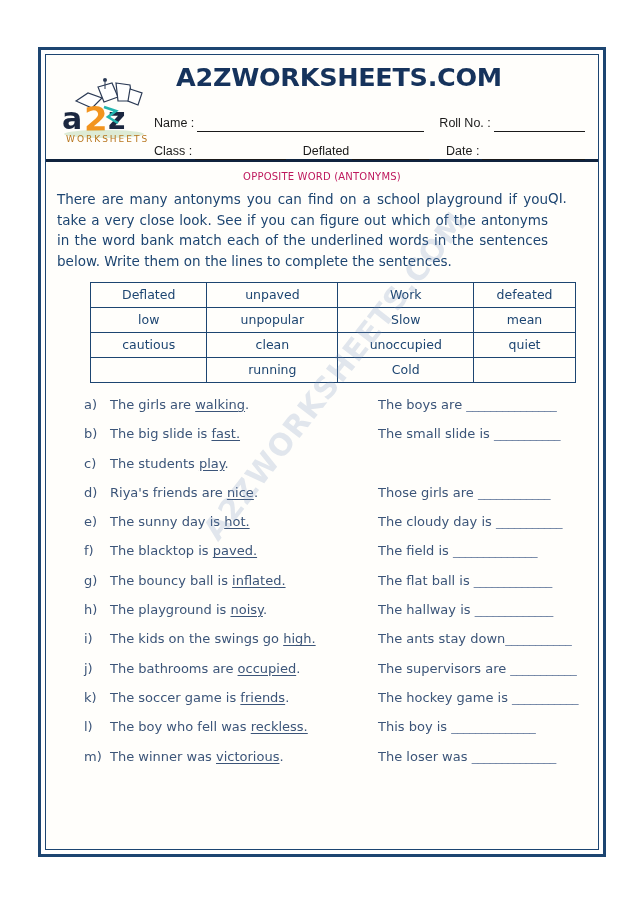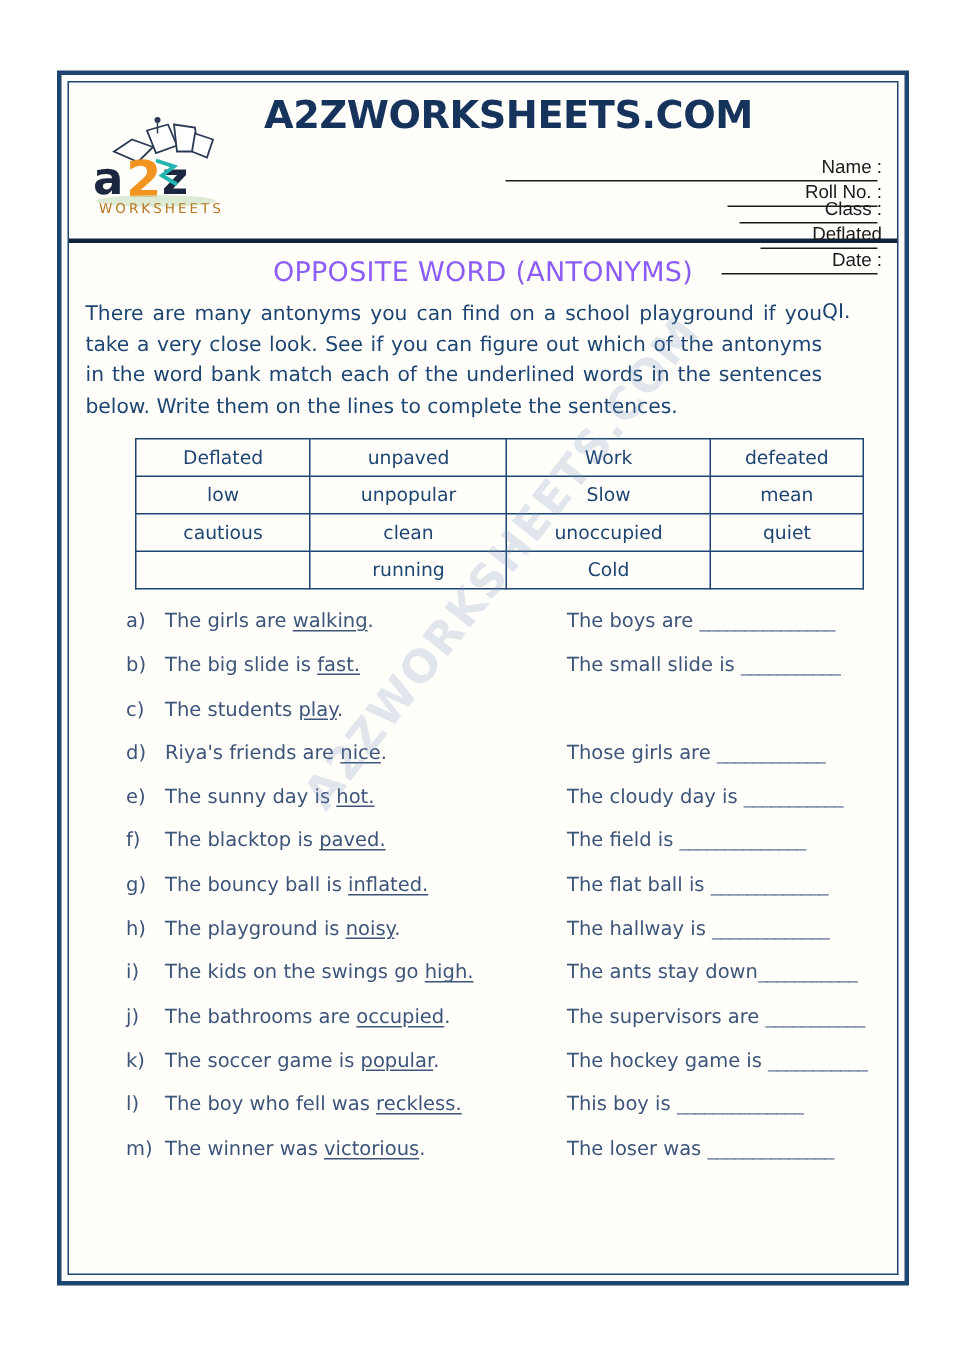--- a/index.html
+++ b/index.html
@@ -74,41 +74,40 @@
     top: 49px;
     right: 10px;
   }
   .field-row {
     display: flex;
     align-items: flex-end;
     height: 28px;
     font-size: 12.5px;
     color: #1a1a1a;
     font-family: "Liberation Sans", sans-serif;
-    flex-direction: column;
   }
   .field-label { white-space: nowrap; padding-bottom: 2px; }
   .rule {
     border-bottom: 1.3px solid #1a1a1a;
     height: 13px;
     margin: 0 3px;
   }
   .rule.name  { width: 248px; }
   .rule.roll  { width: 100px; }
   .rule.class { width: 92px; }
   .rule.sec   { width: 78px; }
   .rule.date  { width: 104px; }
   .gap { width: 14px; }
 
   
   #ws-title {
     text-align: center;
     font-family: "DejaVu Sans", sans-serif;
-    font-size: 18px;
-    color: #8b5cf6;
+    font-size: 10px;
+    color: #be185d;
     padding: 9px 0 4px 0;
     letter-spacing: 0.2px;
   }
 
   
   #instruction-block {
     display: flex;
     padding: 3px 16px 0 11px;
     color: #1d4571;
   }
@@ -356,21 +355,21 @@
       </div>
 
       <div class="s-row">
         <span class="s-letter">j)</span>
         <span class="s-left"><span>The bathrooms are </span><span class="uline">occupied</span><span>.</span></span>
         <span class="s-right"><span>The supervisors are </span><span class="blank">___________</span></span>
       </div>
 
       <div class="s-row">
         <span class="s-letter">k)</span>
-        <span class="s-left"><span>The soccer game is </span><span class="uline">popular</span><span>.</span></span>
+        <span class="s-left"><span>The soccer game is </span><span class="uline">friends</span><span>.</span></span>
         <span class="s-right"><span>The hockey game is </span><span class="blank">___________</span></span>
       </div>
 
       <div class="s-row">
         <span class="s-letter">l)</span>
         <span class="s-left"><span>The boy who fell was </span><span class="uline">reckless.</span><span></span></span>
         <span class="s-right"><span>This boy is </span><span class="blank">______________</span></span>
       </div>
 
       <div class="s-row">

